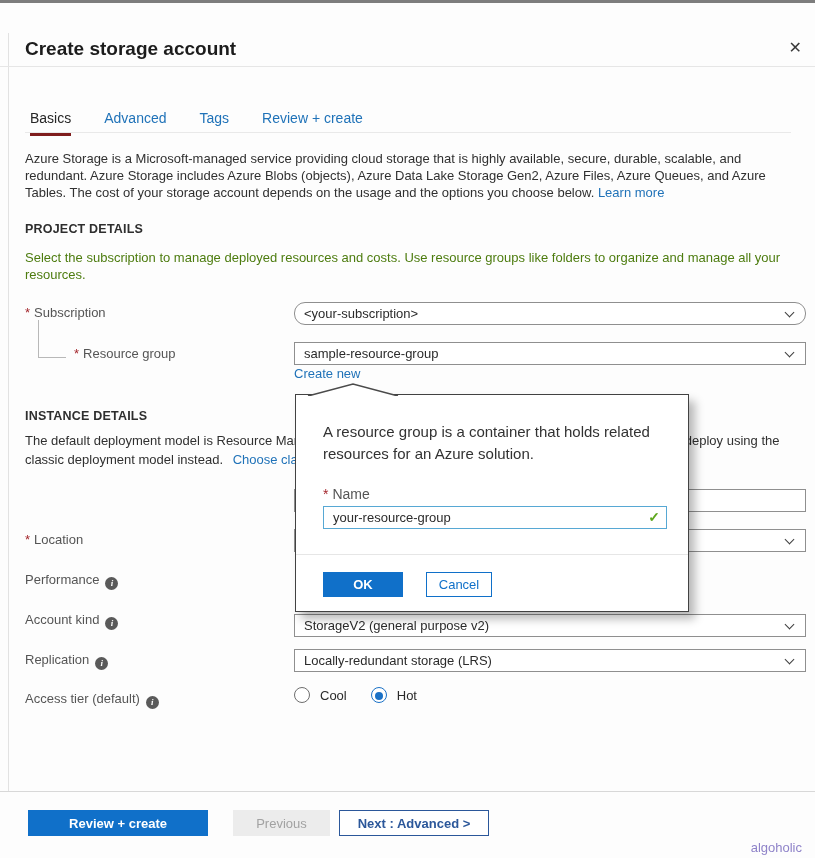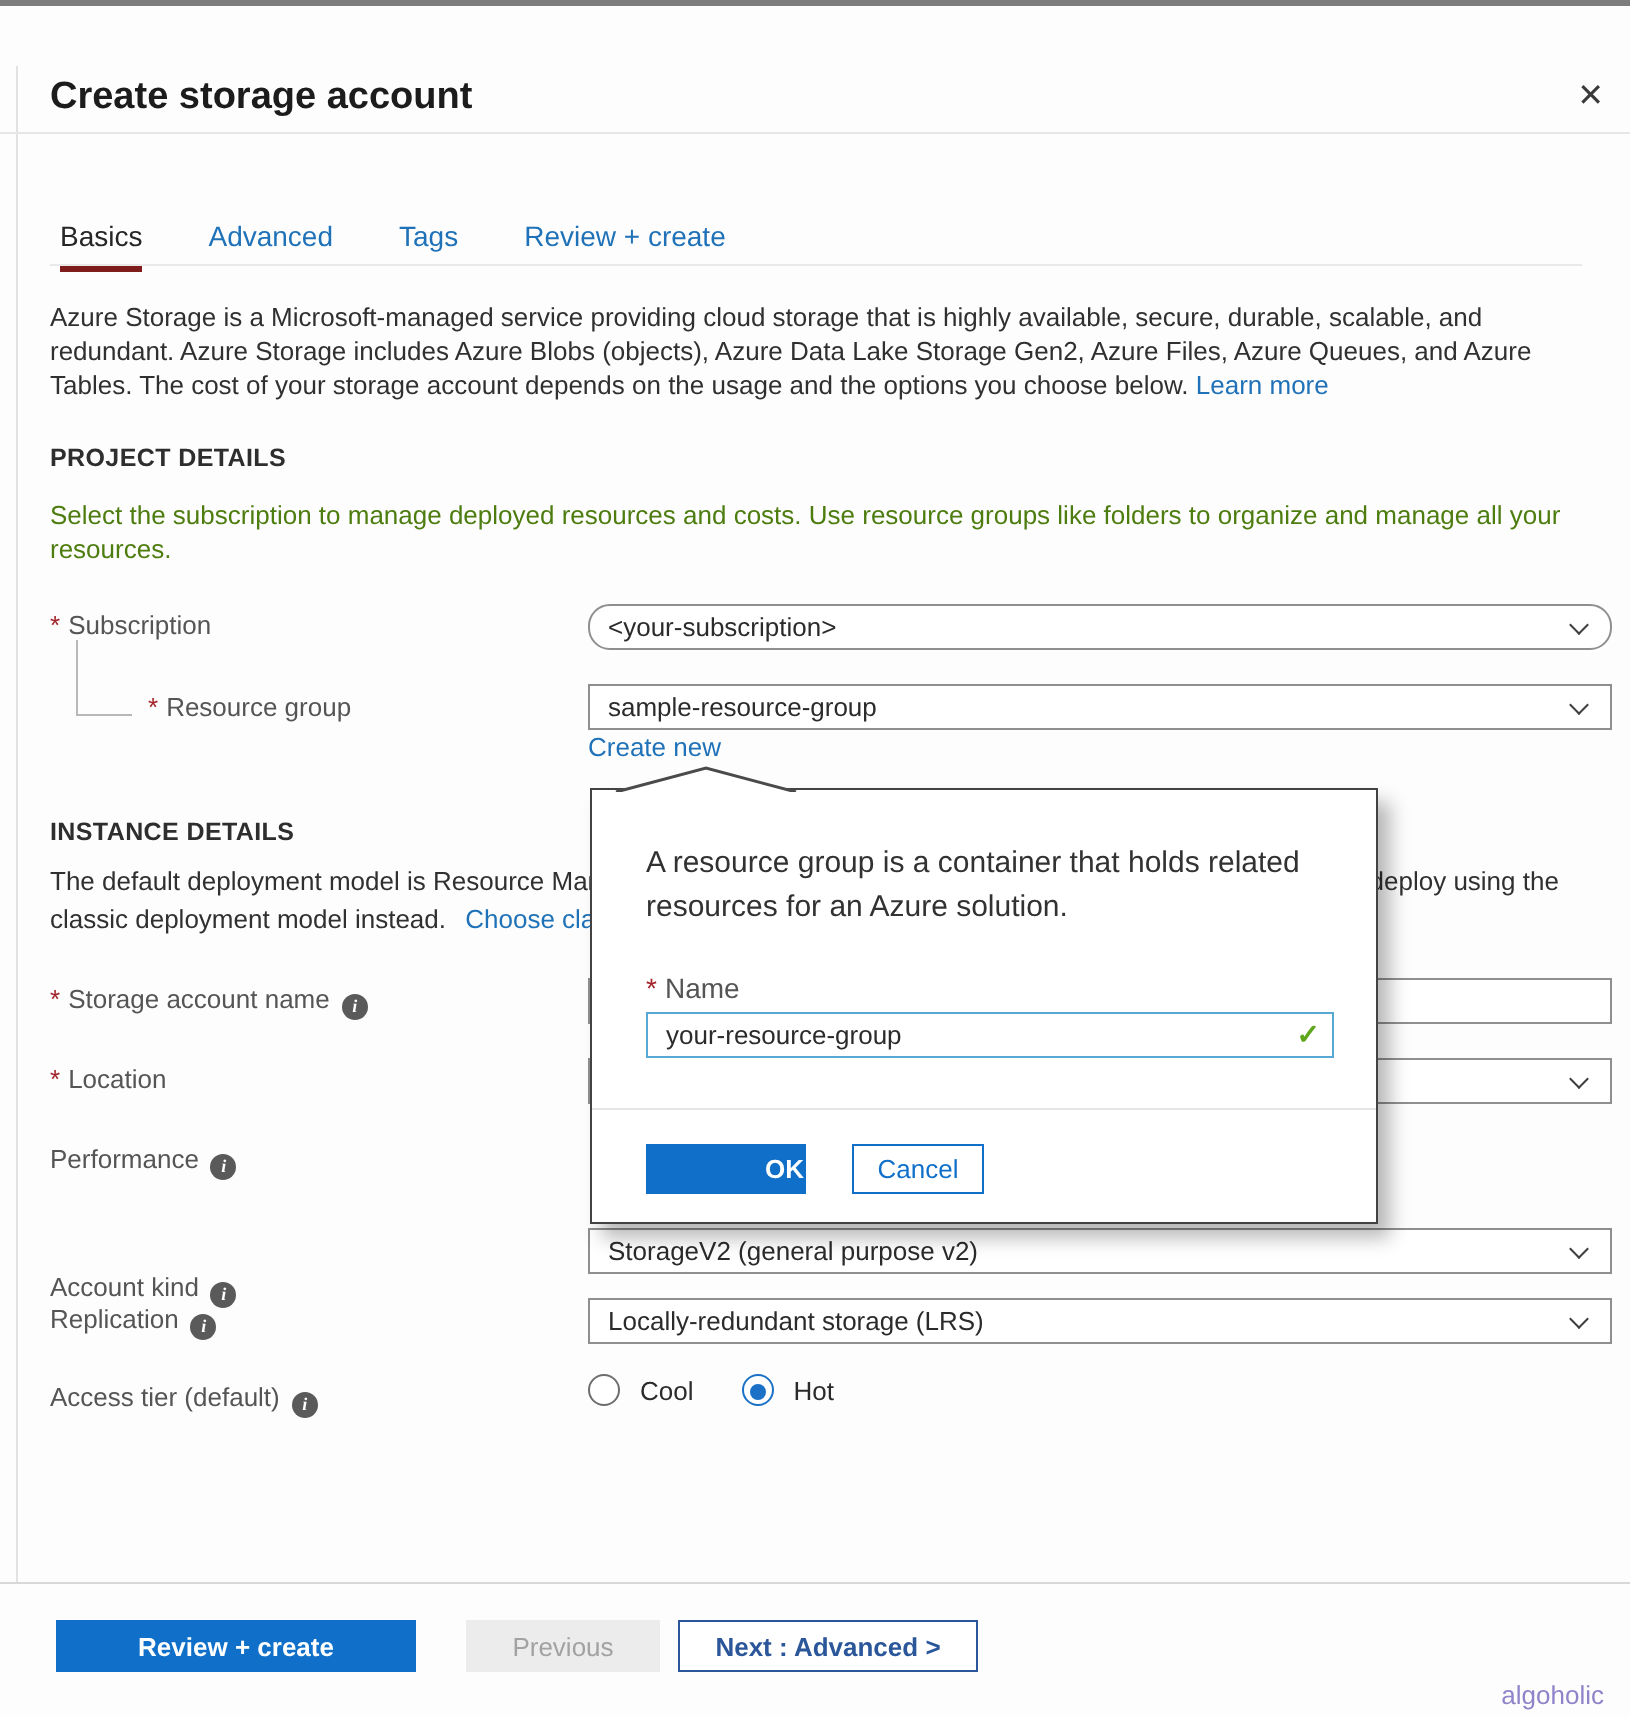--- a/index.html
+++ b/index.html
@@ -69,21 +69,21 @@
   .caret { position:absolute; left:11px; top:-12px; }
   .popup-desc { position:absolute; left:27px; top:26px; width:348px; font-size:15px; line-height:22px; color:#323232; }
   .popup-namelbl { position:absolute; left:27px; top:91px; font-size:14px; color:#555; }
   .name-wrap { position:absolute; left:27px; top:111px; width:344px; height:23px; }
   .name-wrap input { width:100%; height:100%; border:1px solid #57a8d4; padding:0 24px 0 9px;
                      font-size:13px; color:#2b2b2b; font-family:"Liberation Sans", sans-serif; outline:none; }
   .check { position:absolute; right:7px; top:3px; color:#5ea71d; font-size:14px; font-weight:700; }
   .popup-div { position:absolute; left:0; top:159px; width:100%; height:1px; background:#e6e6e6; }
   .btn { display:block; position:absolute; height:25px; font-size:13px; text-align:center; cursor:pointer;
          font-family:"Liberation Sans", sans-serif; }
-  .btn-ok { left:27px; top:177px; width:80px; background:#1070c9; color:#fff; border:1px solid #1070c9; font-weight:700;text-align:right; }
+  .btn-ok { left:27px; top:177px; width:80px; background:#1070c9; color:#fff; border:1px solid #1070c9; font-weight:700; }
   .btn-cancel { left:130px; top:177px; width:66px; background:#fff; color:#1070c9; border:1px solid #1070c9; }
 
   
   .foot-div { position:absolute; left:0; top:788px; width:815px; height:1px; background:#d8d8d8; }
   .btn-review { left:28px; top:807px; width:180px; height:26px; background:#1070c9; color:#fff; border:none; font-weight:700; }
   .btn-prev { left:233px; top:807px; width:97px; height:26px; background:#ececec; color:#a2a2a2; border:none; }
   .btn-next { left:339px; top:807px; width:150px; height:26px; background:#fff; color:#2b579a; border:1px solid #2b579a; font-weight:700; }
   .watermark { position:absolute; right:13px; top:837px; font-size:13px; color:#8f83c9; }
 </style>
 </head>
@@ -132,37 +132,34 @@
   </div>
   <a class="link createnew">Create new</a>
 
   <div class="sec-head" style="top:406px;">INSTANCE DETAILS</div>
   <div class="deployline" style="top:430px;">The default deployment model is Resource Manager, which supports the latest Azure features. You may choose to deploy using the</div>
   <div class="deployline" style="top:449px;">
     <span>classic deployment model instead.</span>
     <a class="link" style="margin-left:6px;">Choose classic deployment model</a>
   </div>
 
-  <div class="lbl" style="top:489px;">
-    <span class="req">*</span><span>Storage account name</span><span class="info">i</span>
-  </div>
   <div class="tbox" style="top:486px;"></div>
 
   <div class="lbl" style="top:529px;">
     <span class="req">*</span><span>Location</span>
   </div>
   <div class="select" style="top:526px;">
     <span class="chev"></span>
   </div>
 
   <div class="lbl" style="top:569px;">
     <span>Performance</span><span class="info">i</span>
   </div>
 
-  <div class="lbl" style="top:609px;margin-top:24px;">
+  <div class="lbl" style="top:609px;">
     <span>Account kind</span><span class="info">i</span>
   </div>
   <div class="select" style="top:611px;">
     <span>StorageV2 (general purpose v2)</span>
     <span class="chev"></span>
   </div>
 
   <div class="lbl" style="top:649px;">
     <span>Replication</span><span class="info">i</span>
   </div>

